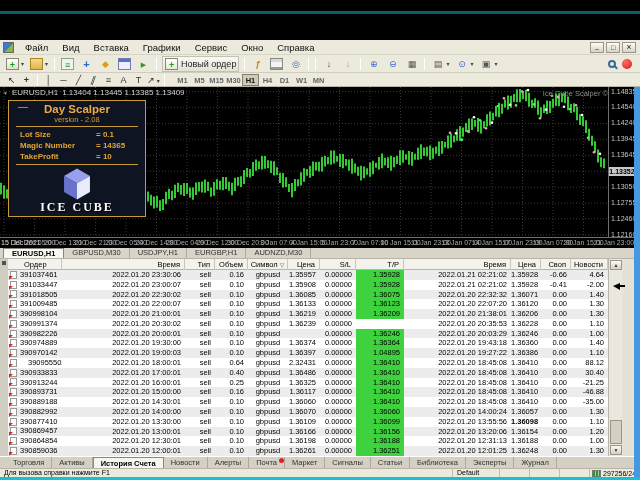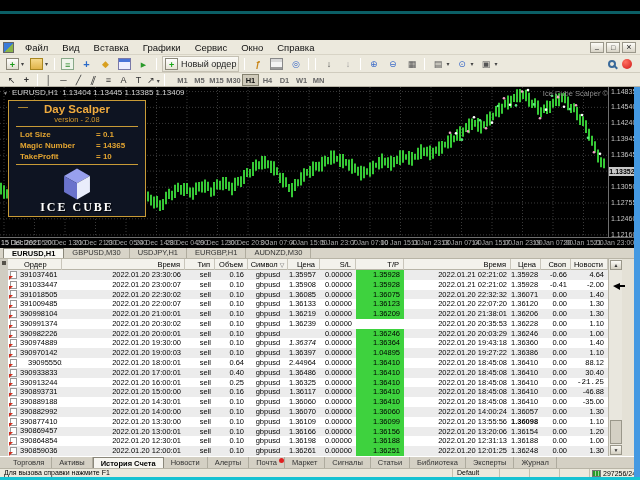--- a/index.html
+++ b/index.html
@@ -775,21 +775,21 @@
       </div>
       <div class="trow">
         <span class="tc a-l c0" style="width: 54px;">
           <span class="doc"></span>
           <span class="otxt">390974889</span>
         </span>
         <span class="tc a-r" style="width: 123px;">2022.01.20 19:30:00</span>
         <span class="tc a-r" style="width: 30px;">sell</span>
         <span class="tc a-r" style="width: 33px;">0.10</span>
         <span class="tc a-c" style="width: 40px;">gbpusd</span>
-        <span class="tc a-r" style="width: 32px; font-style: italic;">1.36374</span>
+        <span class="tc a-r" style="width: 32px;">1.36374</span>
         <span class="tc a-r" style="width: 36px;">0.00000</span>
         <span class="tc a-r tp" style="width: 48px;">1.36364</span>
         <span class="tc a-r" style="width: 107px;">2022.01.20 19:43:18</span>
         <span class="tc a-r" style="width: 30px;">1.36360</span>
         <span class="tc a-r" style="width: 30px;">0.00</span>
         <span class="tc a-r" style="width: 37px;">1.40</span>
       </div>
       <div class="trow odd">
         <span class="tc a-l c0" style="width: 54px;">
           <span class="doc"></span>
@@ -809,21 +809,21 @@
       </div>
       <div class="trow">
         <span class="tc a-l c0" style="width: 54px; gap: 8px;">
           <span class="doc"></span>
           <span class="otxt">390955502</span>
         </span>
         <span class="tc a-r" style="width: 123px;">2022.01.20 18:00:01</span>
         <span class="tc a-r" style="width: 30px;">sell</span>
         <span class="tc a-r" style="width: 33px;">0.64</span>
         <span class="tc a-c" style="width: 40px;">gbpusd</span>
-        <span class="tc a-r" style="width: 32px;">2.44964</span>
+        <span class="tc a-r" style="width: 32px;">2.32431</span>
         <span class="tc a-r" style="width: 36px;">0.00000</span>
         <span class="tc a-r tp" style="width: 48px;">1.36410</span>
         <span class="tc a-r" style="width: 107px;">2022.01.20 18:45:08</span>
         <span class="tc a-r" style="width: 30px;">1.36410</span>
         <span class="tc a-r" style="width: 30px;">0.00</span>
         <span class="tc a-r" style="width: 37px;">88.12</span>
       </div>
       <div class="trow odd">
         <span class="tc a-l c0" style="width: 54px;">
           <span class="doc"></span>
@@ -849,21 +849,21 @@
         <span class="tc a-r" style="width: 123px;">2022.01.20 16:00:01</span>
         <span class="tc a-r" style="width: 30px;">sell</span>
         <span class="tc a-r" style="width: 33px;">0.25</span>
         <span class="tc a-c" style="width: 40px;">gbpusd</span>
         <span class="tc a-r" style="width: 32px;">1.36325</span>
         <span class="tc a-r" style="width: 36px;">0.00000</span>
         <span class="tc a-r tp" style="width: 48px;">1.36410</span>
         <span class="tc a-r" style="width: 107px;">2022.01.20 18:45:08</span>
         <span class="tc a-r" style="width: 30px;">1.36410</span>
         <span class="tc a-r" style="width: 30px;">0.00</span>
-        <span class="tc a-r" style="width: 37px; font-family: Liberation Mono, monospace;">-21.25</span>
+        <span class="tc a-r" style="width: 37px;">-21.25</span>
       </div>
       <div class="trow odd">
         <span class="tc a-l c0" style="width: 54px;">
           <span class="doc"></span>
           <span class="otxt">390893731</span>
         </span>
         <span class="tc a-r" style="width: 123px;">2022.01.20 15:00:00</span>
         <span class="tc a-r" style="width: 30px;">sell</span>
         <span class="tc a-r" style="width: 33px;">0.16</span>
         <span class="tc a-c" style="width: 40px;">gbpusd</span>

